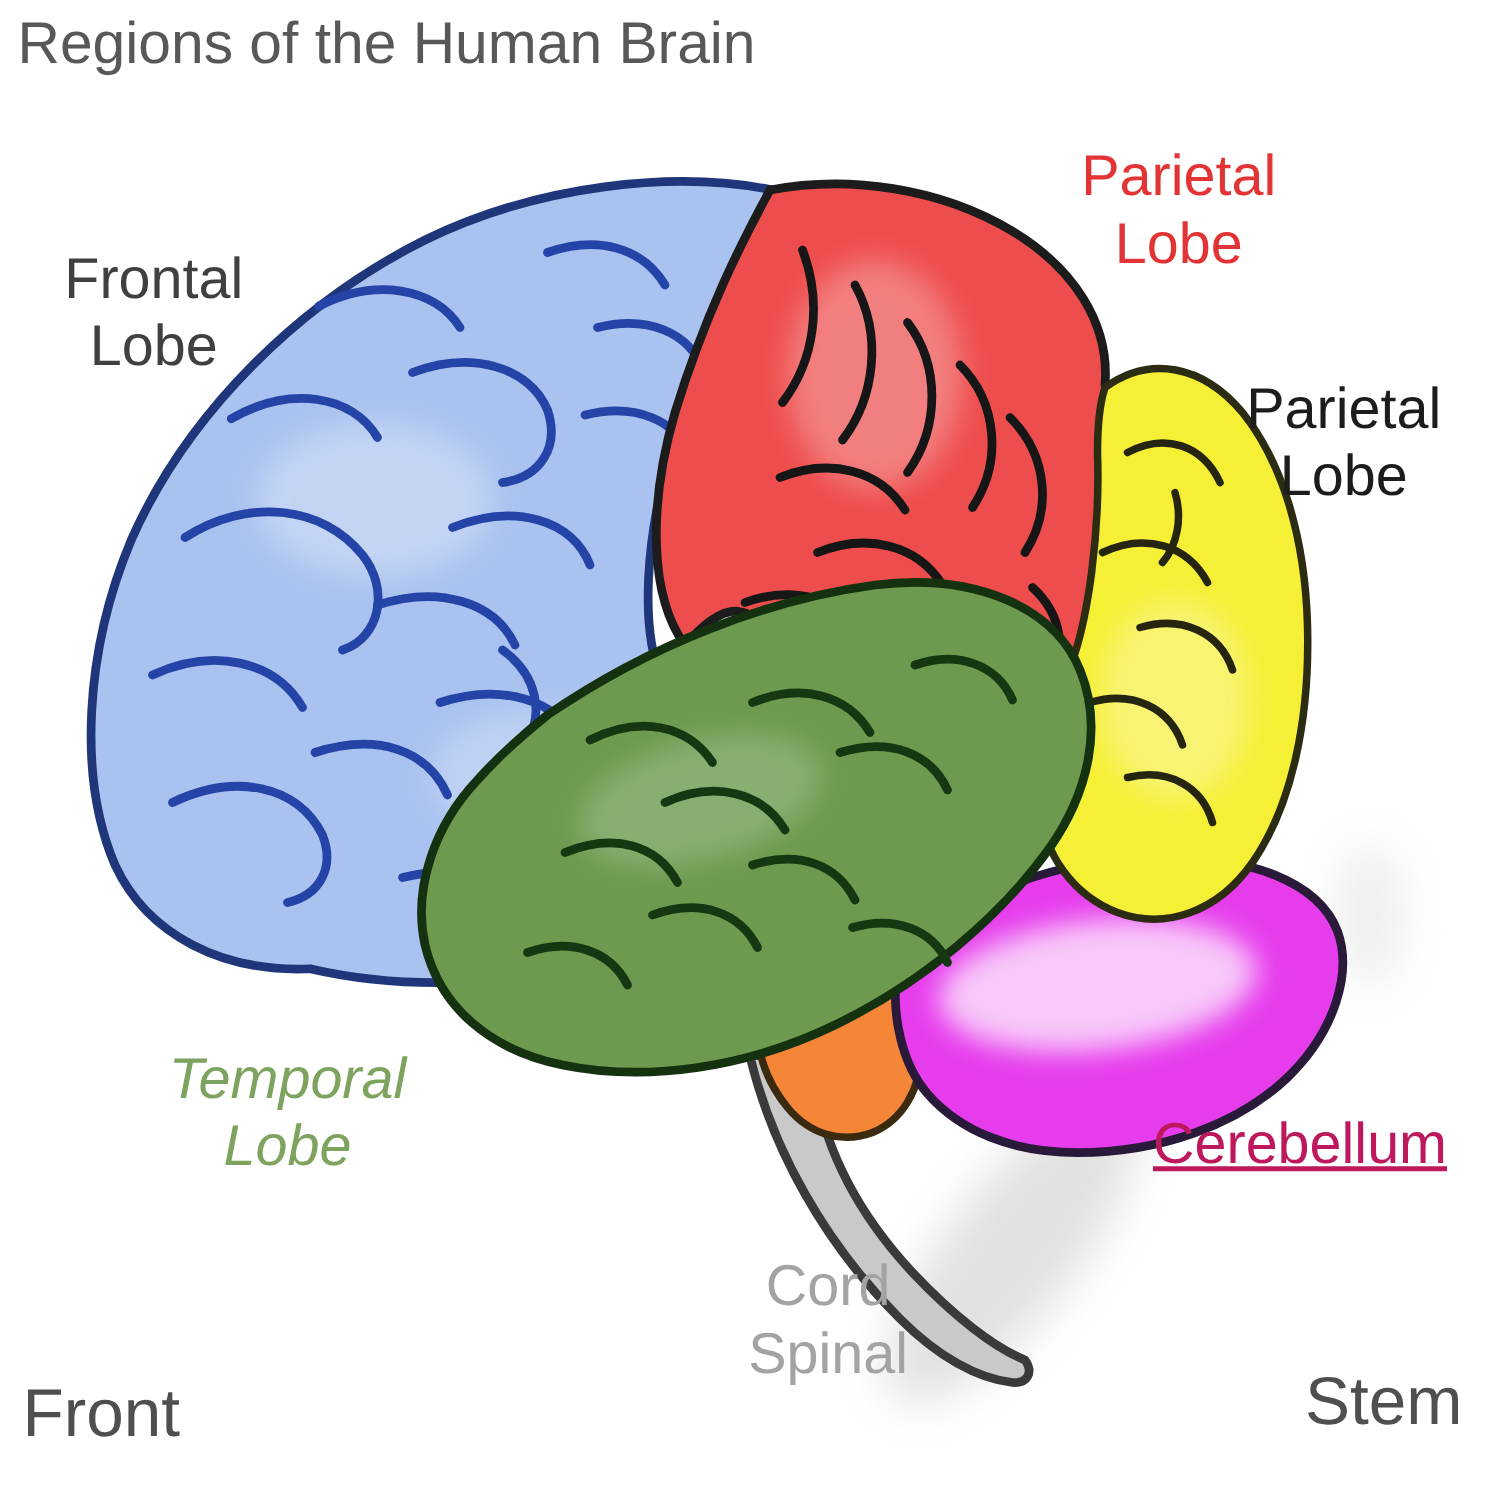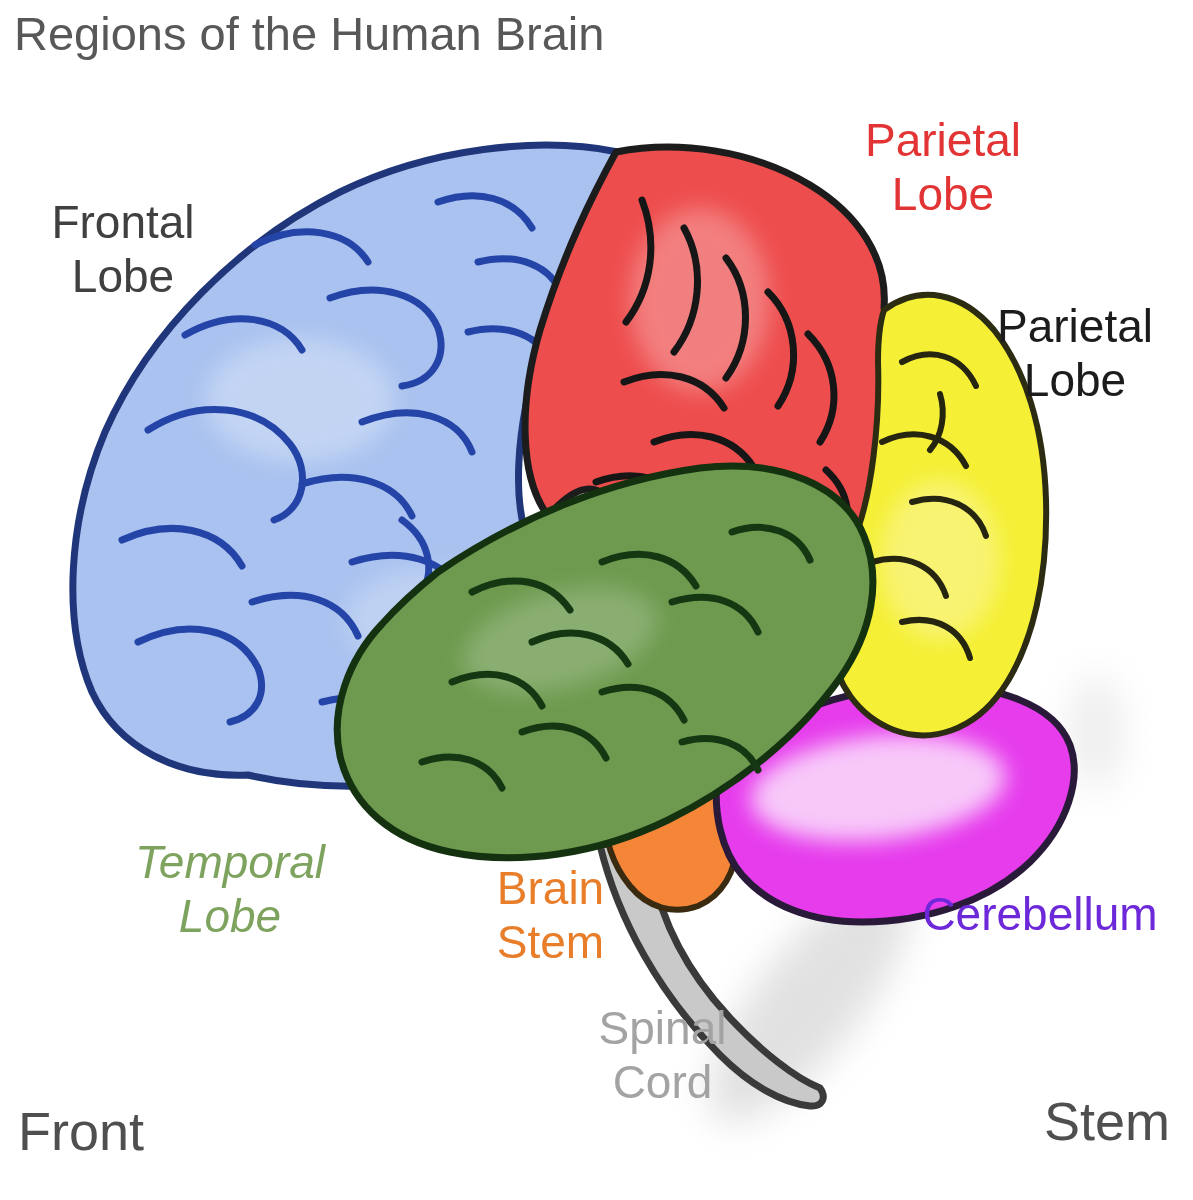--- a/index.html
+++ b/index.html
@@ -158,31 +158,27 @@
   <div class="label lbl-occipital" style="color: rgb(28, 28, 28);">
     <span class="ln">Parietal</span>
     <span class="ln">Lobe</span>
   </div>
 
   <div class="label lbl-temporal" style="color: rgb(126, 163, 94);">
     <span class="ln">Temporal</span>
     <span class="ln">Lobe</span>
   </div>
 
-  <div class="label lbl-brainstem" style="color: rgb(232, 125, 42);">
-    <span class="ln">Brain</span>
-    <span class="ln">Stem</span>
-  </div>
 
-  <div class="label lbl-cerebellum" style="color: #6d28d9;">
+  <div class="label lbl-cerebellum" style="color: #be185d; text-decoration: underline;">
     <span class="ln">Cerebellum</span>
   </div>
 
   <div class="label lbl-spinal" style="color: rgb(163, 163, 163);">
+    <span class="ln">Cord</span>
     <span class="ln">Spinal</span>
-    <span class="ln">Cord</span>
   </div>
 
   <div class="orient orient-front" style="color: rgb(79, 79, 79);">Front</div>
 
   <div class="orient orient-back" style="color: rgb(79, 79, 79);">Stem</div>
 
 </div>
 
 </body></html>

